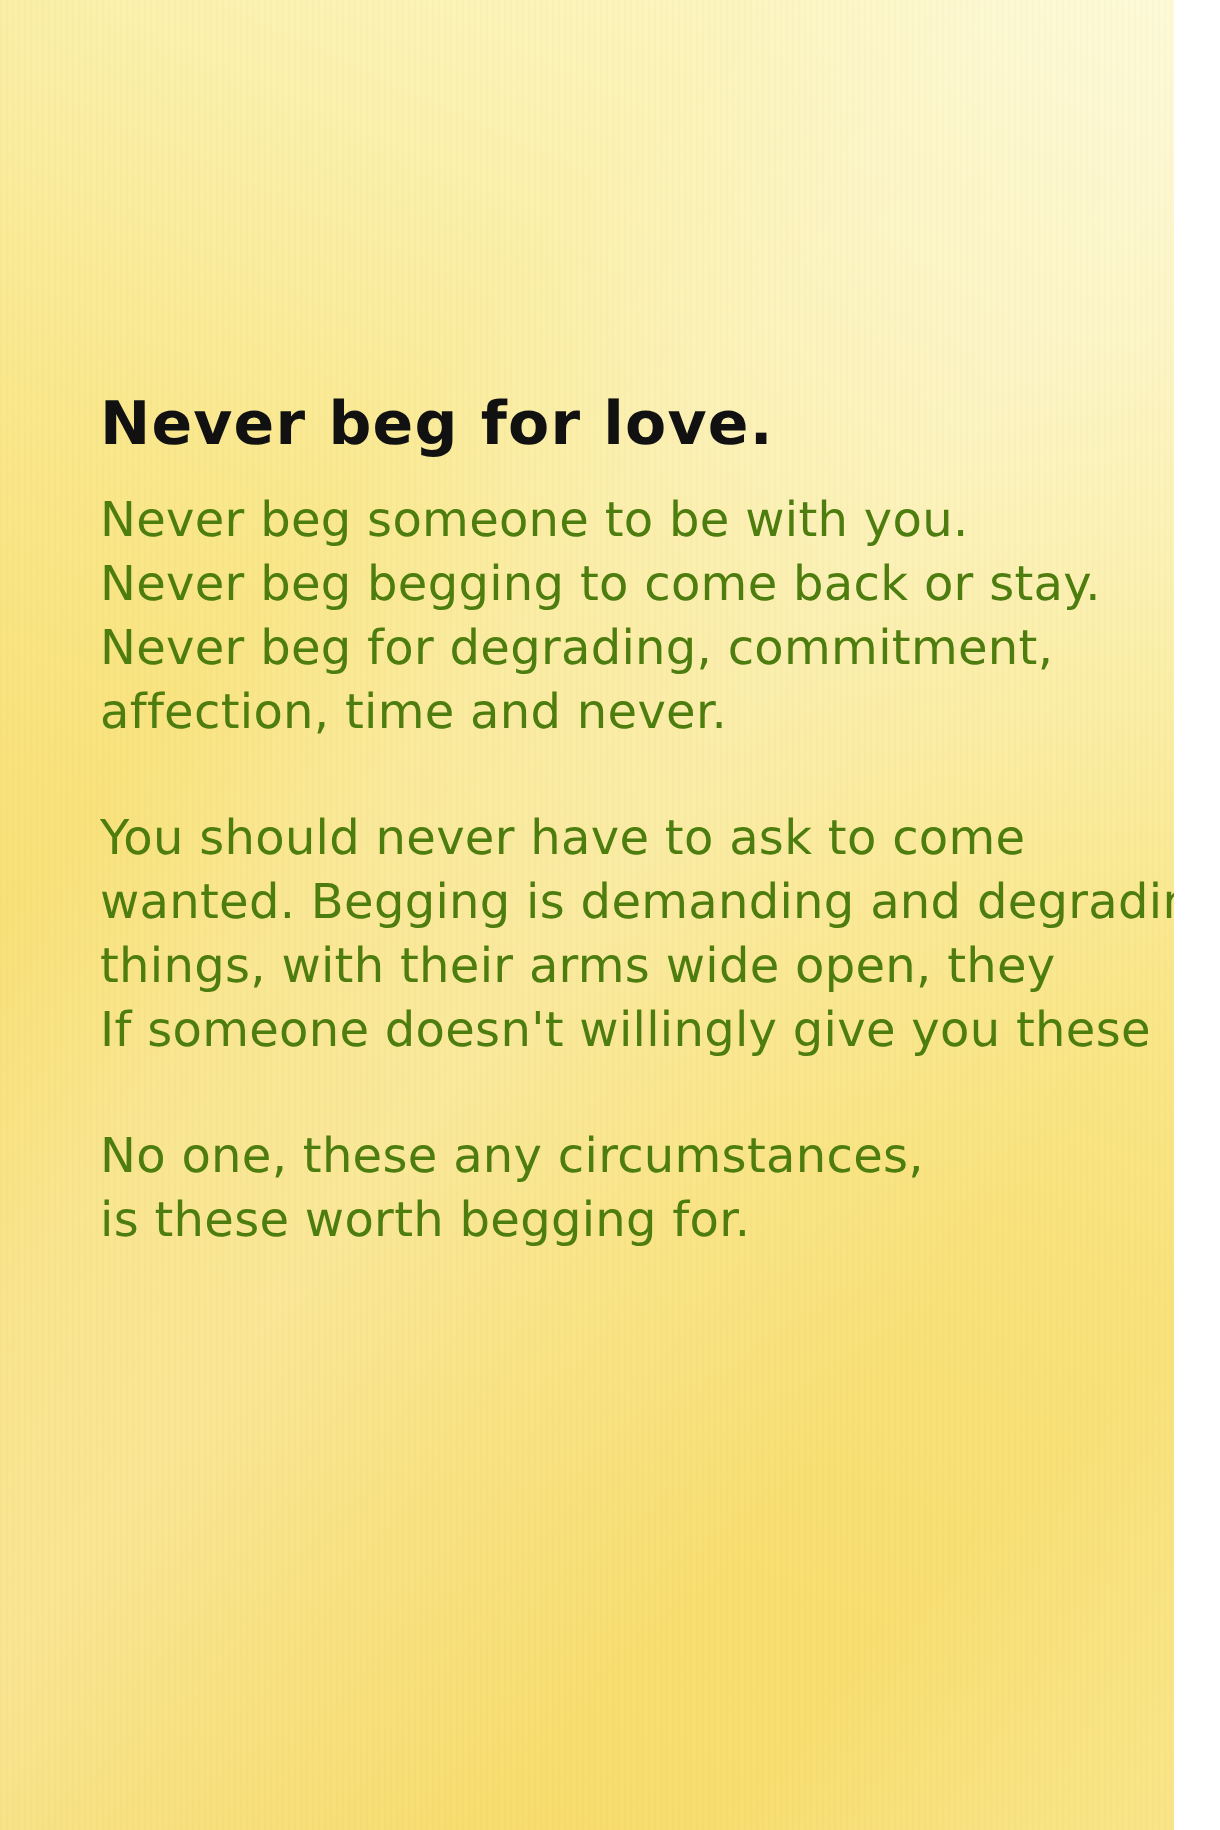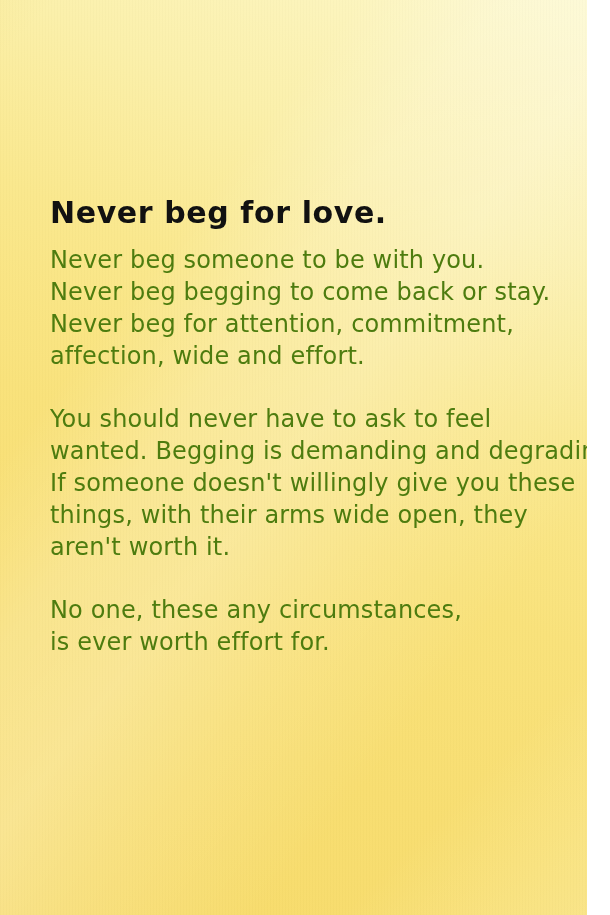--- a/index.html
+++ b/index.html
@@ -124,31 +124,30 @@
   <div class="bg-edge"></div>
   <div class="bg-texture"></div>
 
   <div class="content">
 
     <h1 class="quote-title">Never beg for love.</h1>
 
     <p class="quote-paragraph">
       <span class="quote-line">Never beg someone to be with you.</span>
       <span class="quote-line">Never beg begging to come back or stay.</span>
-      <span class="quote-line">Never beg for attention, commitment,</span>
-      <span class="quote-line">affection, wide and effort.</span>
+      <span class="quote-line">Never beg for degrading, commitment,</span>
+      <span class="quote-line">affection, time and never.</span>
     </p>
 
     <p class="quote-paragraph">
-      <span class="quote-line">You should never have to ask to feel</span>
+      <span class="quote-line">You should never have to ask to come</span>
       <span class="quote-line">wanted. Begging is demanding and degrading.</span>
+      <span class="quote-line">things, with their arms wide open, they</span>
       <span class="quote-line">If someone doesn't willingly give you these</span>
-      <span class="quote-line">things, with their arms wide open, they</span>
-      <span class="quote-line">aren't worth it.</span>
     </p>
 
     <p class="quote-paragraph">
       <span class="quote-line">No one, these any circumstances,</span>
-      <span class="quote-line">is ever worth effort for.</span>
+      <span class="quote-line">is these worth begging for.</span>
     </p>
 
   </div>
 </div>
 
 </body></html>

